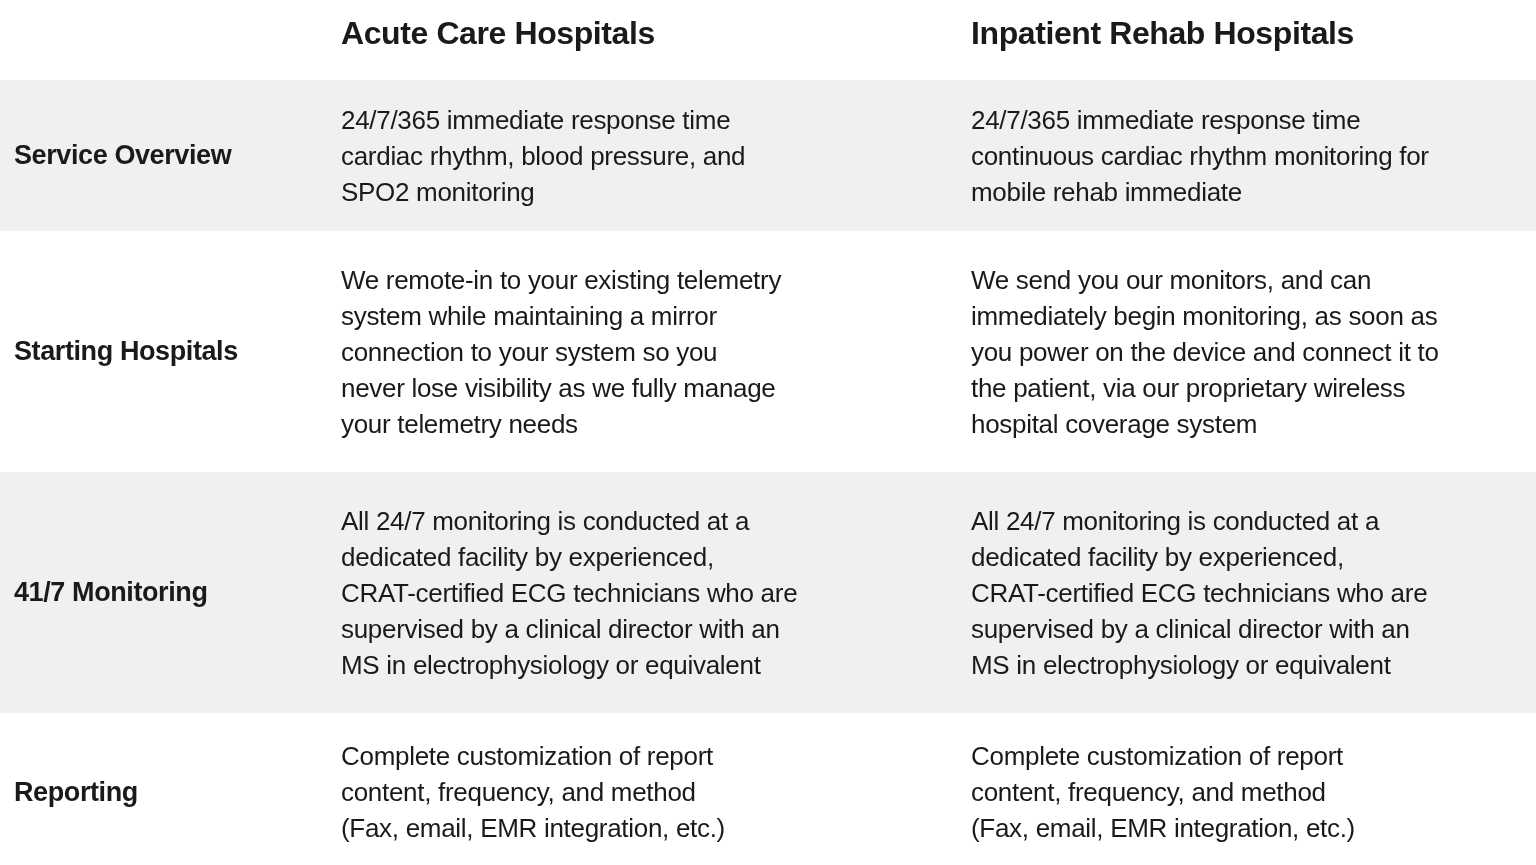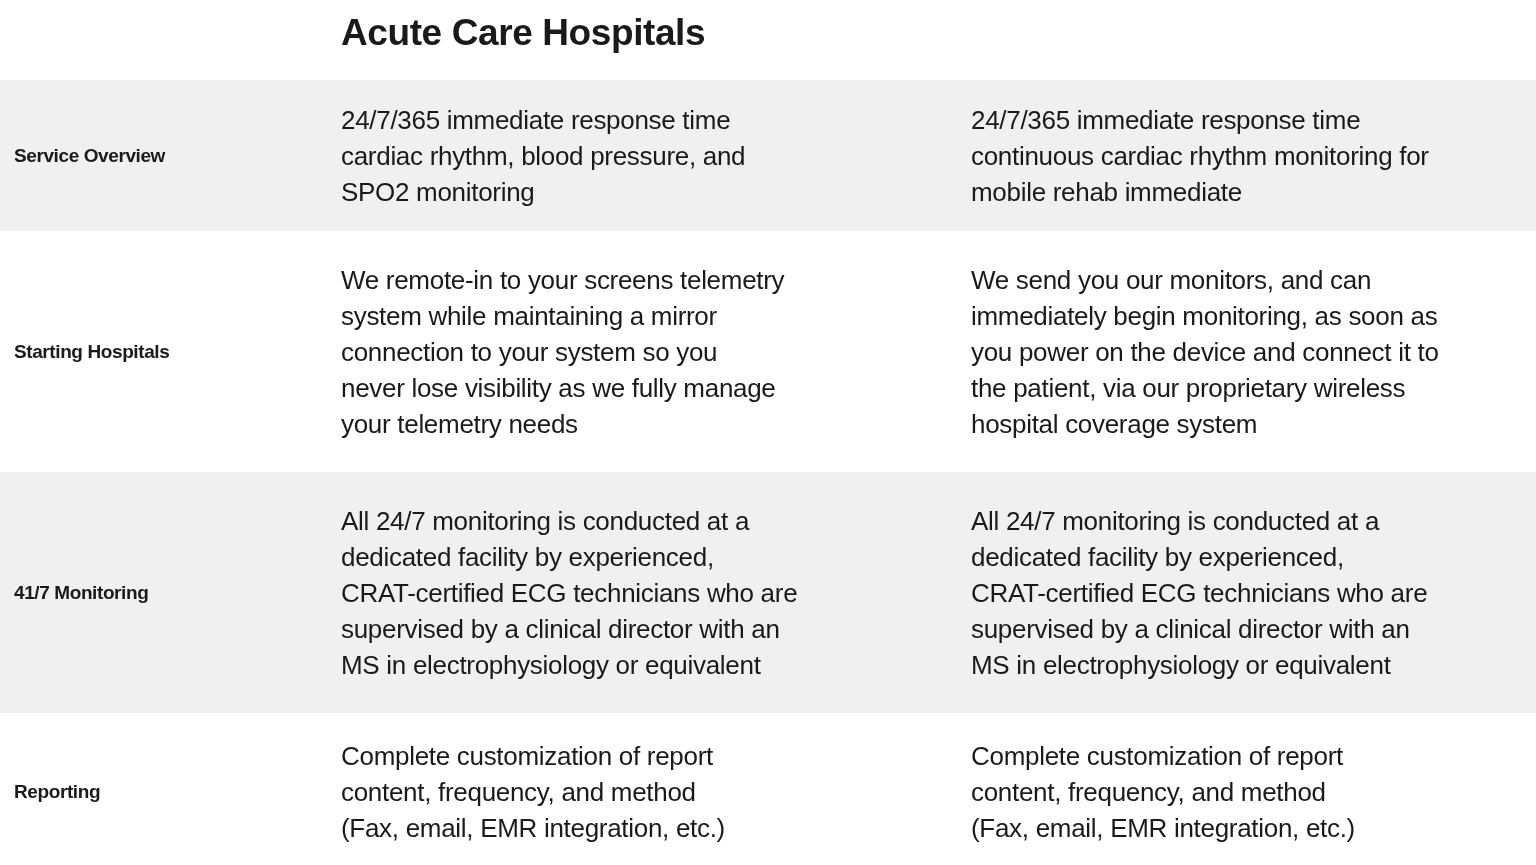--- a/index.html
+++ b/index.html
@@ -6,58 +6,59 @@
   body {
     width: 1536px; height: 865px; overflow: hidden;
     background: #ffffff; color: #1a1a1a;
     font-family: "Liberation Sans", "DejaVu Sans", sans-serif;
   }
   .table { position: relative; width: 1536px; }
   .row { display: flex; align-items: center; width: 1536px; box-sizing: border-box; }
   .row.header { height: 80px; align-items: flex-start; background: #ffffff; }
   .row.gray { background: #f0f0f0; }
   .row.white { background: #ffffff; }
-  .cell-label { width: 341px; padding-left: 14px; box-sizing: border-box; font-weight: bold; font-size: 19px; letter-spacing: -0.4px; }
+  .cell-label { width: 341px; padding-left: 14px; box-sizing: border-box; font-weight: bold; font-size: 27px; letter-spacing: -0.4px; }
   .cell-a { width: 630px; box-sizing: border-box; font-size: 26px; line-height: 36px; letter-spacing: -0.3px; }
   .cell-b { width: 565px; box-sizing: border-box; font-size: 26px; line-height: 36px; letter-spacing: -0.3px; }
-  .hdr { font-weight: bold; font-size: 37px; letter-spacing: -0.4px; padding-top: 15px; }
+  .hdr { font-weight: bold; font-size: 32px; letter-spacing: -0.4px; padding-top: 15px; }
   .line { display: block; white-space: nowrap; }
   .r1 { height: 151px; }
   .r2 { height: 241px; }
   .r3 { height: 241px; }
   .r4 { height: 152px; padding-top: 6px; }
 </style>
 </head>
 <body>
 
 <div class="table">
 
   <div class="row header">
     <div class="cell-label hdr"></div>
     <div class="cell-a hdr">Acute Care Hospitals</div>
+    <div class="cell-b hdr">Inpatient Rehab Hospitals</div>
   </div>
 
   <div class="row gray r1">
     <div class="cell-label">Service Overview</div>
     <div class="cell-a">
       <span class="line">24/7/365 immediate response time</span>
       <span class="line">cardiac rhythm, blood pressure, and</span>
       <span class="line">SPO2 monitoring</span>
     </div>
     <div class="cell-b">
       <span class="line">24/7/365 immediate response time</span>
       <span class="line">continuous cardiac rhythm monitoring for</span>
       <span class="line">mobile rehab immediate</span>
     </div>
   </div>
 
   <div class="row white r2">
     <div class="cell-label">Starting Hospitals</div>
     <div class="cell-a">
-      <span class="line">We remote-in to your screens telemetry</span>
+      <span class="line">We remote-in to your existing telemetry</span>
       <span class="line">system while maintaining a mirror</span>
       <span class="line">connection to your system so you</span>
       <span class="line">never lose visibility as we fully manage</span>
       <span class="line">your telemetry needs</span>
     </div>
     <div class="cell-b">
       <span class="line">We send you our monitors, and can</span>
       <span class="line">immediately begin monitoring, as soon as</span>
       <span class="line">you power on the device and connect it to</span>
       <span class="line">the patient, via our proprietary wireless</span>

